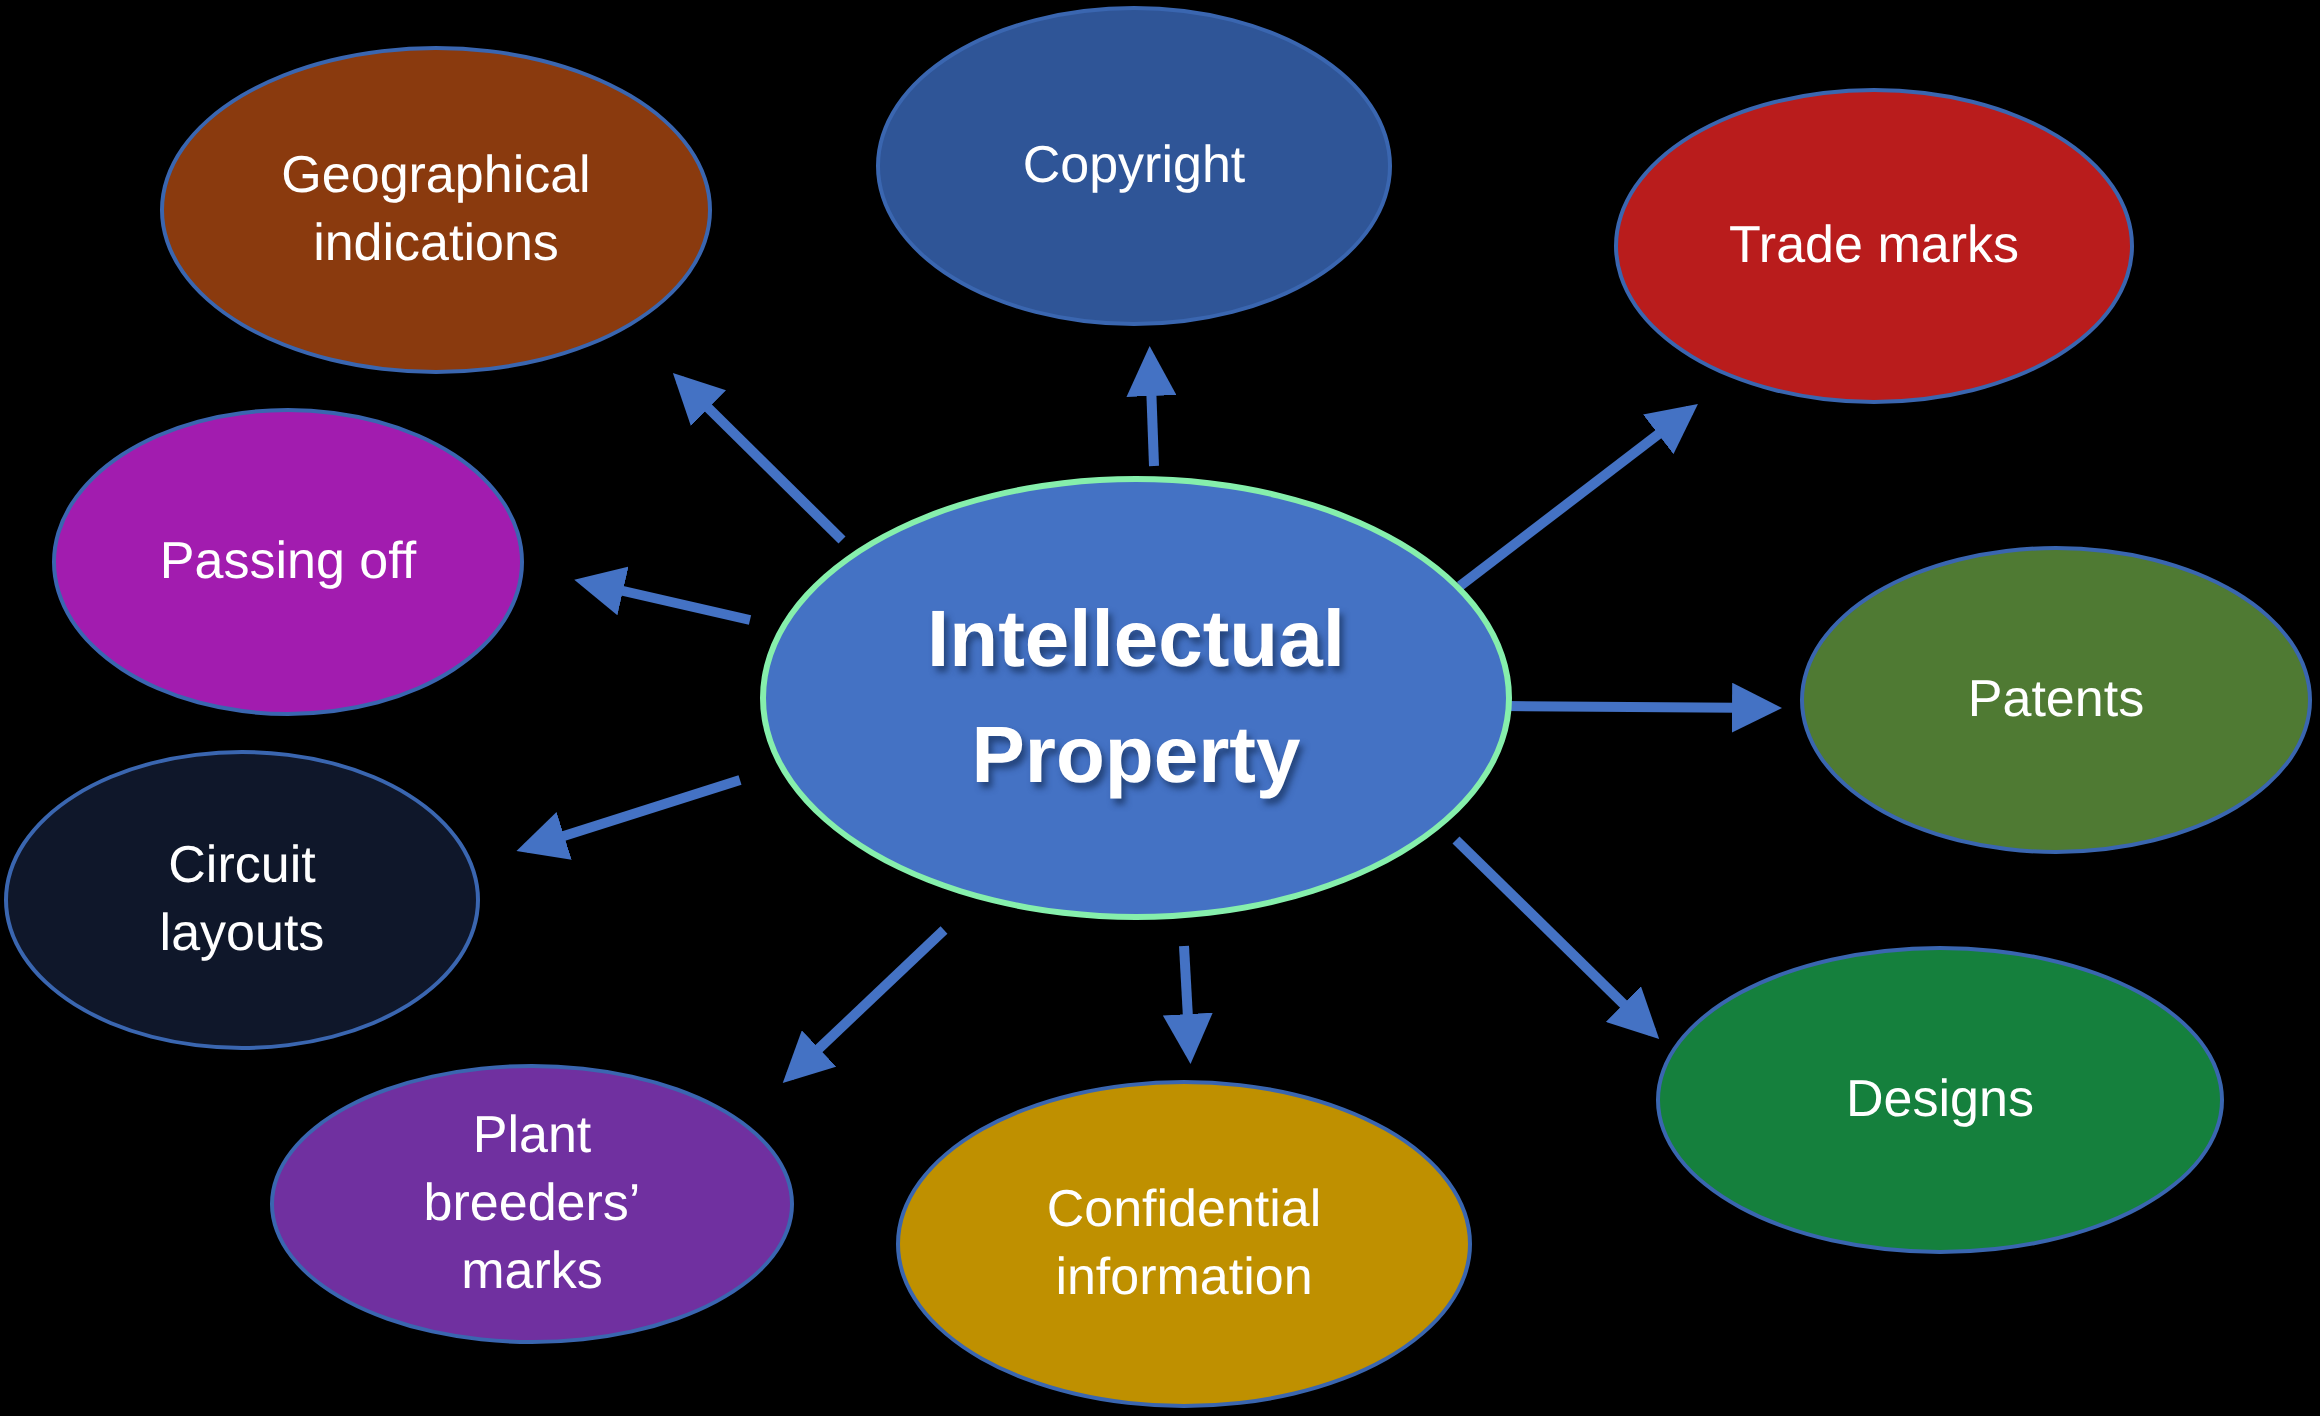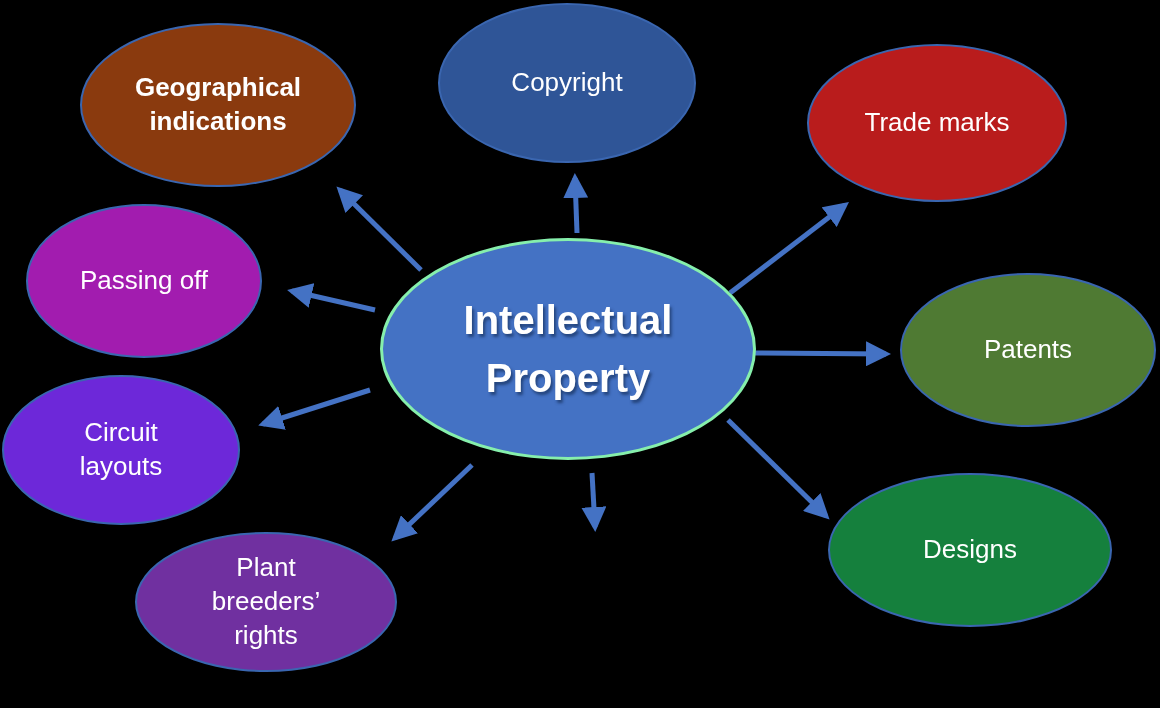--- a/index.html
+++ b/index.html
@@ -85,46 +85,49 @@
     <line class="arrow" x1="728" y1="420" x2="826" y2="516" marker-end="url(#ah)"></line>
     <line class="arrow" x1="753" y1="353" x2="886" y2="354" marker-end="url(#ah)"></line>
     <line class="arrow" x1="730" y1="293" x2="845" y2="205" marker-end="url(#ah)"></line>
   </svg>
 
   <div class="node node-central" style="background: rgb(68, 114, 196);">
     <span class="label">Intellectual</span>
     <span class="label">Property</span>
   </div>
 
-  <div class="node node-geographical" style="background: rgb(138, 58, 14); font-weight: bold;">
+  <div class="node node-geographical" style="background: rgb(138, 58, 14);">
     <span class="label">Geographical indications</span>
   </div>
 
   <div class="node node-copyright" style="background: rgb(47, 85, 151);">
     <span class="label">Copyright</span>
   </div>
 
   <div class="node node-trademarks" style="background: #b91c1c;">
     <span class="label">Trade marks</span>
   </div>
 
   <div class="node node-passingoff" style="background: #a21caf;">
     <span class="label">Passing off</span>
   </div>
 
   <div class="node node-patents" style="background: rgb(79, 122, 51);">
     <span class="label">Patents</span>
   </div>
 
-  <div class="node node-circuit" style="background: #6d28d9;">
+  <div class="node node-circuit" style="background: #0f172a;">
     <span class="label">Circuit layouts</span>
   </div>
 
   <div class="node node-designs" style="background: #15803d; align-items: center;">
     <span class="label">Designs</span>
   </div>
 
   <div class="node node-plant" style="background: rgb(112, 48, 160);">
-    <span class="label">Plant breeders’ rights</span>
+    <span class="label">Plant breeders’ marks</span>
   </div>
 
+  <div class="node node-confidential" style="background: rgb(191, 144, 0);">
+    <span class="label">Confidential information</span>
+  </div>
 
 </div>
 
 </body></html>

